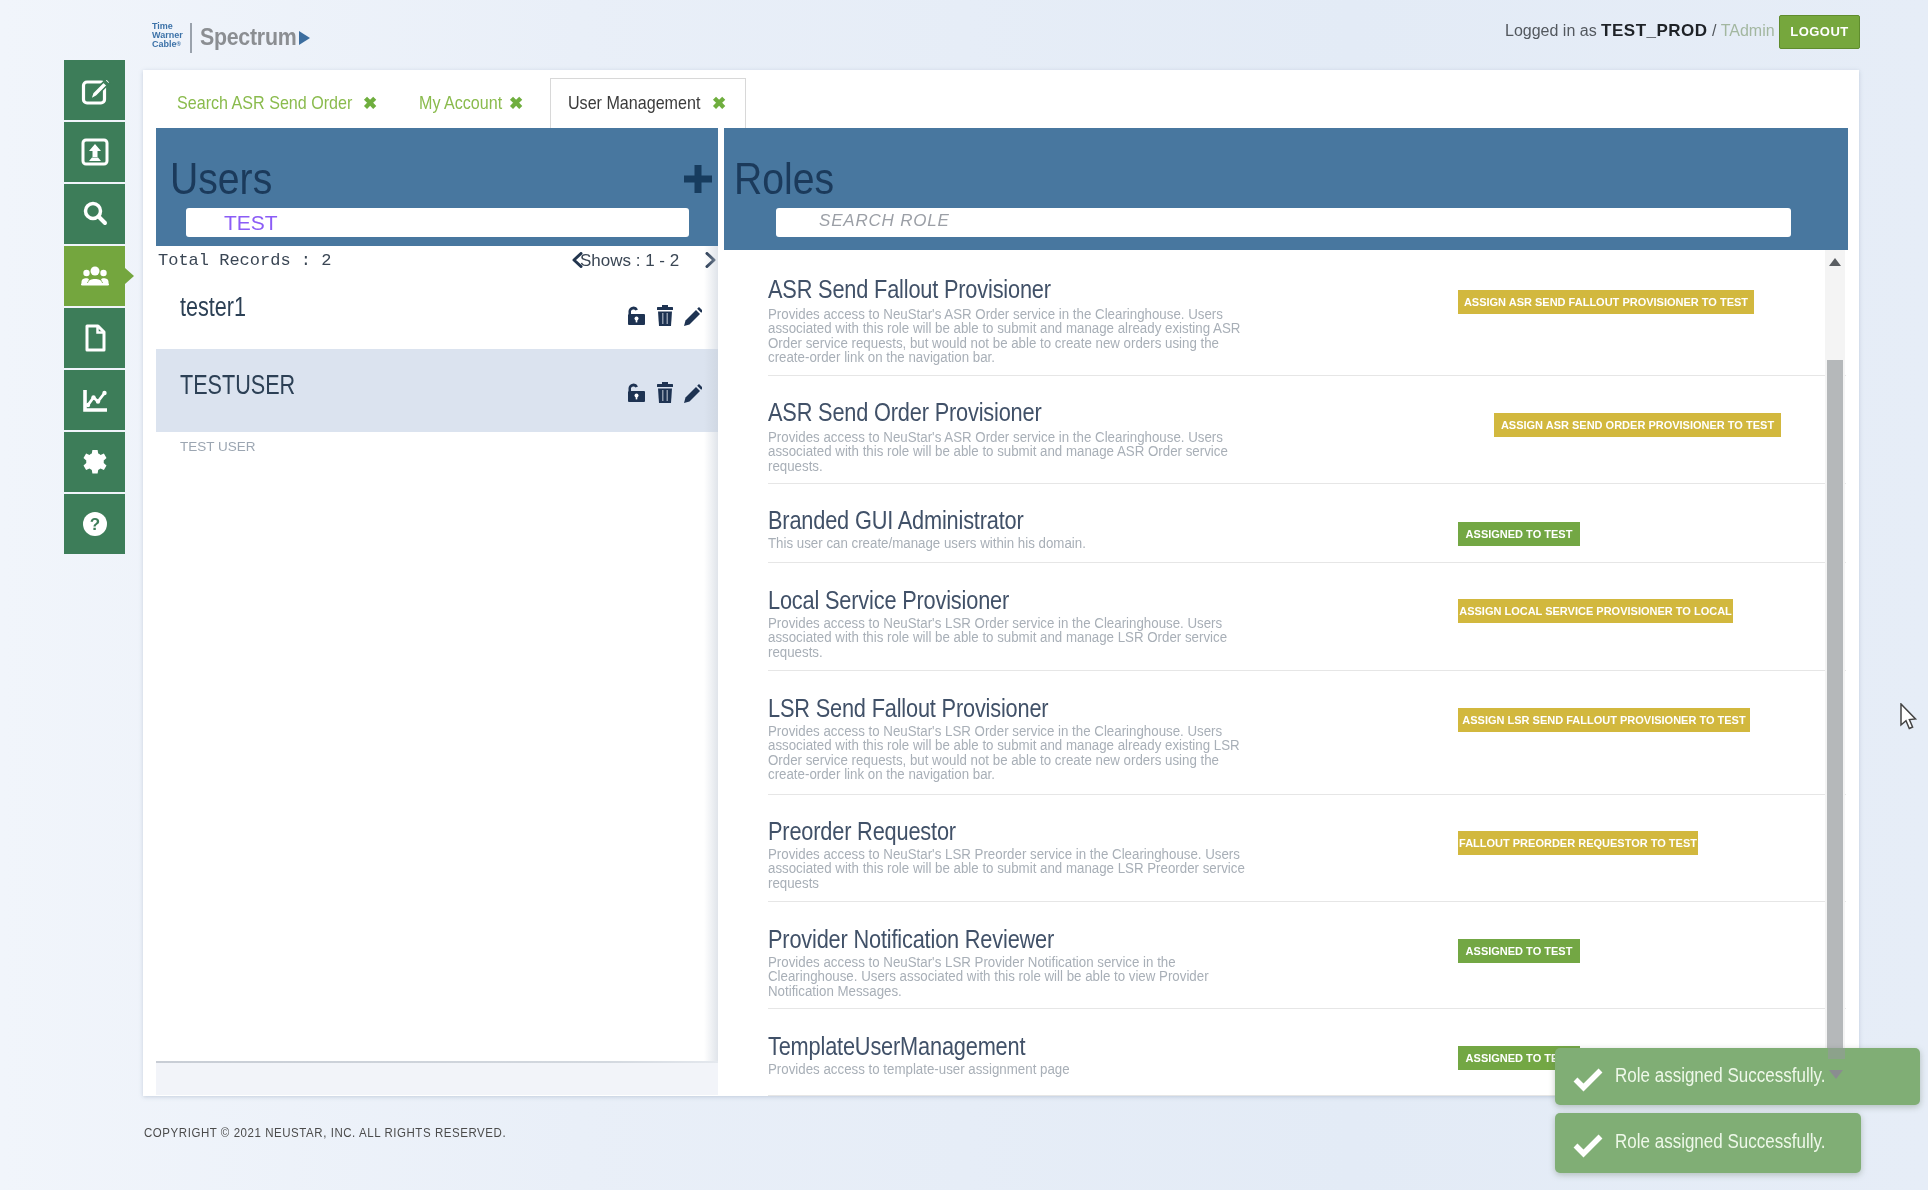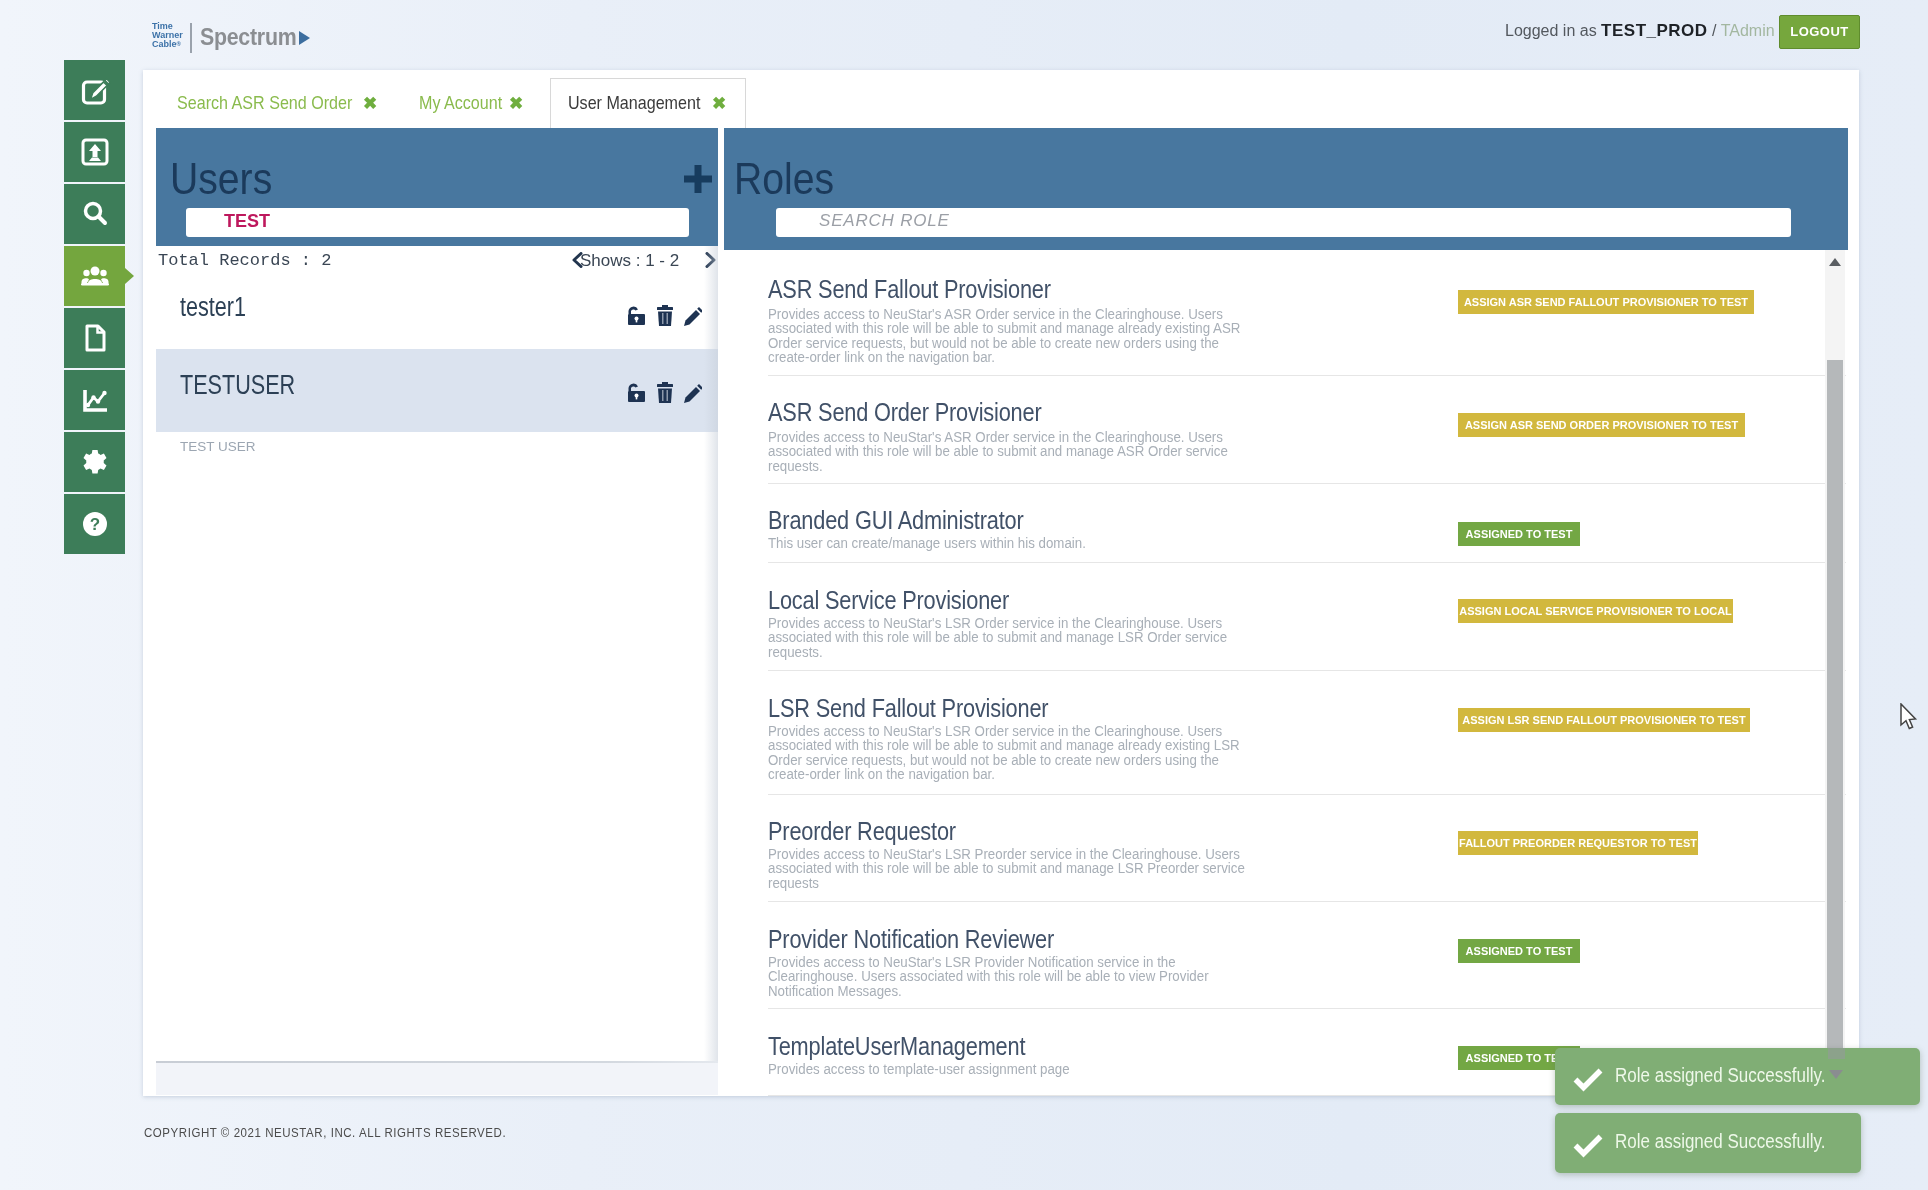--- a/index.html
+++ b/index.html
@@ -148,21 +148,21 @@
 <div class="abs tab" style="left:568px; top:92px; color:#3b3b3b;">User Management</div>
 <div class="abs tabx" style="left:712px; top:93px;">✖</div>
 
 <div class="abs bluehdr" style="left:156px; top:128px; width:562px; height:118px;"></div>
 <div class="abs panel-title" style="left:170px; top:153px;">Users</div>
 <svg class="abs" style="left:684px; top:165px;" width="28" height="28" viewBox="0 0 28 28">
     <rect x="10.5" y="0" width="7" height="28" fill="#173c5e"></rect>
     <rect x="0" y="10.5" width="28" height="7" fill="#173c5e"></rect>
   </svg>
 <div class="abs searchinput" style="left:186px; top:208px; width:503px; height:29px;"></div>
-<div class="abs" style="left:224px; top:211px; font-size:18px; color:#be185d;font-weight:bold;">TEST</div>
+<div class="abs" style="left:224px; top:211px; font-size:21px; color:#8b5cf6;">TEST</div>
 
 <div class="abs bluehdr" style="left:724px; top:128px; width:1124px; height:122px;"></div>
 <div class="abs panel-title" style="left:734px; top:153px;">Roles</div>
 <div class="abs searchinput" style="left:776px; top:208px; width:1015px; height:29px;"></div>
 <div class="abs" style="left:819px; top:211px; font-size:17px; letter-spacing:0.8px; font-style:italic; color:#9b9fa6;">SEARCH ROLE</div>
 
 <div class="abs trow" style="top:251px;font-family:Liberation Mono, monospace;">Total Records : 2</div>
 <svg class="abs" style="left:571px; top:252px;" width="12" height="16" viewBox="0 0 12 16">
     <path d="M10 1.5 L3 8 L10 14.5" fill="none" stroke="#22354e" stroke-width="3" stroke-linecap="round" stroke-linejoin="round"></path>
   </svg>
@@ -222,21 +222,21 @@
 <div class="abs hscroll"></div>
 <div class="abs" style="left:156px; top:1063px; width:562px; height:32px; background:#f2f4f9;"></div>
 
 <div class="abs rtitle" style="left:768px; top:275px;">ASR Send Fallout Provisioner</div>
 <div class="abs rdesc" style="left:768px; top:307px;">Provides access to NeuStar's ASR Order service in the Clearinghouse. Users<br>associated with this role will be able to submit and manage already existing ASR<br>Order service requests, but would not be able to create new orders using the<br>create-order link on the navigation bar.</div>
 <div class="abs ybtn" style="top:290px; width:296px;"><span>ASSIGN ASR SEND FALLOUT PROVISIONER TO TEST</span></div>
 <div class="abs divider" style="top:375px;"></div>
 
 <div class="abs rtitle" style="left:768px; top:398px;">ASR Send Order Provisioner</div>
 <div class="abs rdesc" style="left:768px; top:430px;">Provides access to NeuStar's ASR Order service in the Clearinghouse. Users<br>associated with this role will be able to submit and manage ASR Order service<br>requests.</div>
-<div class="abs ybtn" style="top:413px; width:287px;"><span>ASSIGN ASR SEND ORDER PROVISIONER TO TEST</span></div>
+<div class="abs ybtn" style="top:413px; width:287px;margin-left:36px;"><span>ASSIGN ASR SEND ORDER PROVISIONER TO TEST</span></div>
 <div class="abs divider" style="top:483px;"></div>
 
 <div class="abs rtitle" style="left:768px; top:506px;">Branded GUI Administrator</div>
 <div class="abs rdesc" style="left:768px; top:536px;">This user can create/manage users within his domain.</div>
 <div class="abs gbtn" style="top:522px; width:122px;"><span>ASSIGNED TO TEST</span></div>
 <div class="abs divider" style="top:562px;"></div>
 
 <div class="abs rtitle" style="left:768px; top:586px;">Local Service Provisioner</div>
 <div class="abs rdesc" style="left:768px; top:616px;">Provides access to NeuStar's LSR Order service in the Clearinghouse. Users<br>associated with this role will be able to submit and manage LSR Order service<br>requests.</div>
 <div class="abs ybtn" style="top:599px; width:275px;"><span>ASSIGN LOCAL SERVICE PROVISIONER TO LOCAL</span></div>

